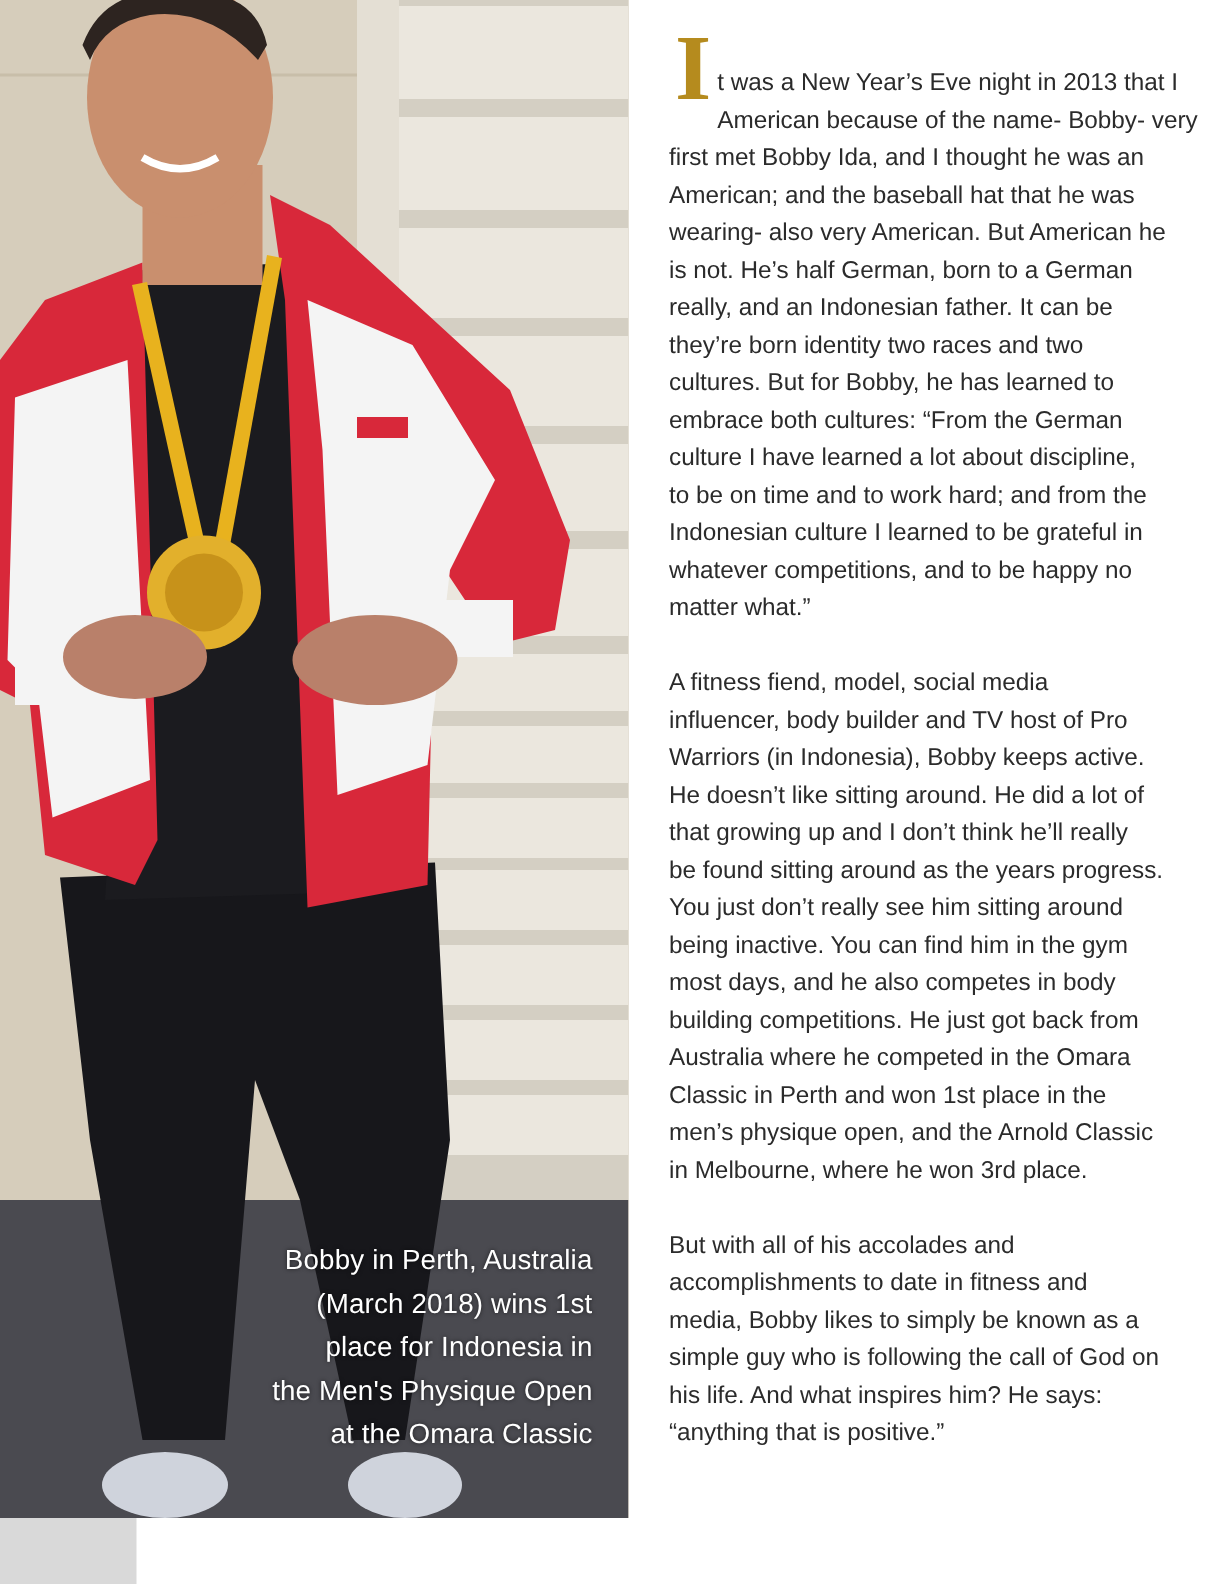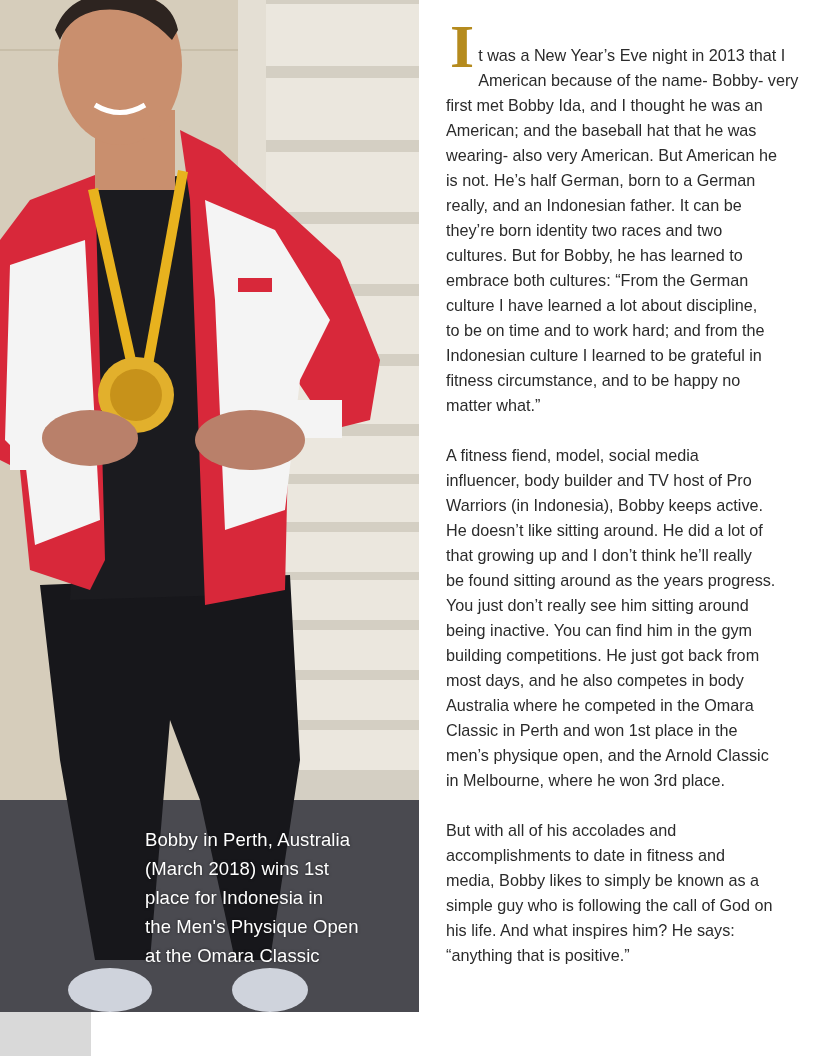--- a/index.html
+++ b/index.html
@@ -1,19 +1,19 @@
 <!DOCTYPE html>
 <html><head>
 <meta charset="utf-8">
 <style>
   html,body{margin:0;padding:0;}
   body{width:816px;height:1056px;position:relative;background:#ffffff;overflow:hidden;font-family:"Liberation Sans","DejaVu Sans",sans-serif;}
   .photo{position:absolute;left:0;top:0;width:419px;height:1012px;overflow:hidden;background:#d9d2c3;}
   .photo svg{position:absolute;left:0;top:0;}
-  .caption{position:absolute;right:24px;top:825px;width:250px;color:#ffffff;font-size:18.5px;line-height:29px;letter-spacing:0.1px;text-shadow:0 0 3px rgba(0,0,0,0.6);}
+  .caption{position:absolute;right:24px;top:825px;width:250px;text-align:right;color:#ffffff;font-size:18.5px;line-height:29px;letter-spacing:0.1px;text-shadow:0 0 3px rgba(0,0,0,0.6);}
   .caption span{display:block;white-space:nowrap;}
   .gray-block{position:absolute;left:0;top:1012px;width:91px;height:44px;background:#d9d9d9;}
   .article{position:absolute;left:446px;top:16px;width:362px;color:#2b2b2b;font-size:16.2px;line-height:25px;}
   .article p{margin:0 0 25px 0;}
   .line{display:block;white-space:nowrap;}
   .dropcap{float:left;font-family:"Liberation Serif","DejaVu Serif",serif;color:#b58b1e;font-size:62px;line-height:52px;height:52px;margin:4px 4px 0 4px;font-weight:bold;}
   .first-lines{display:block;padding-top:27px;white-space:nowrap;}
 </style>
 </head>
 <body>
@@ -97,34 +97,34 @@
     <span class="line">American; and the baseball hat that he was</span>
     <span class="line">wearing- also very American. But American he</span>
     <span class="line">is not. He’s half German, born to a German</span>
     <span class="line">really, and an Indonesian father. It can be</span>
     <span class="line">they’re born identity two races and two</span>
     <span class="line">cultures. But for Bobby, he has learned to</span>
     <span class="line">embrace both cultures: “From the German</span>
     <span class="line">culture I have learned a lot about discipline,</span>
     <span class="line">to be on time and to work hard; and from the</span>
     <span class="line">Indonesian culture I learned to be grateful in</span>
-    <span class="line">fitness circumstance, and to be happy no</span>
+    <span class="line">whatever competitions, and to be happy no</span>
     <span class="line">matter what.”</span>
   </p>
   <p>
     <span class="line">A fitness fiend, model, social media</span>
     <span class="line">influencer, body builder and TV host of Pro</span>
     <span class="line">Warriors (in Indonesia), Bobby keeps active.</span>
     <span class="line">He doesn’t like sitting around. He did a lot of</span>
     <span class="line">that growing up and I don’t think he’ll really</span>
     <span class="line">be found sitting around as the years progress.</span>
     <span class="line">You just don’t really see him sitting around</span>
     <span class="line">being inactive. You can find him in the gym</span>
+    <span class="line">most days, and he also competes in body</span>
     <span class="line">building competitions. He just got back from</span>
-    <span class="line">most days, and he also competes in body</span>
     <span class="line">Australia where he competed in the Omara</span>
     <span class="line">Classic in Perth and won 1st place in the</span>
     <span class="line">men’s physique open, and the Arnold Classic</span>
     <span class="line">in Melbourne, where he won 3rd place.</span>
   </p>
   <p>
     <span class="line">But with all of his accolades and</span>
     <span class="line">accomplishments to date in fitness and</span>
     <span class="line">media, Bobby likes to simply be known as a</span>
     <span class="line">simple guy who is following the call of God on</span>

